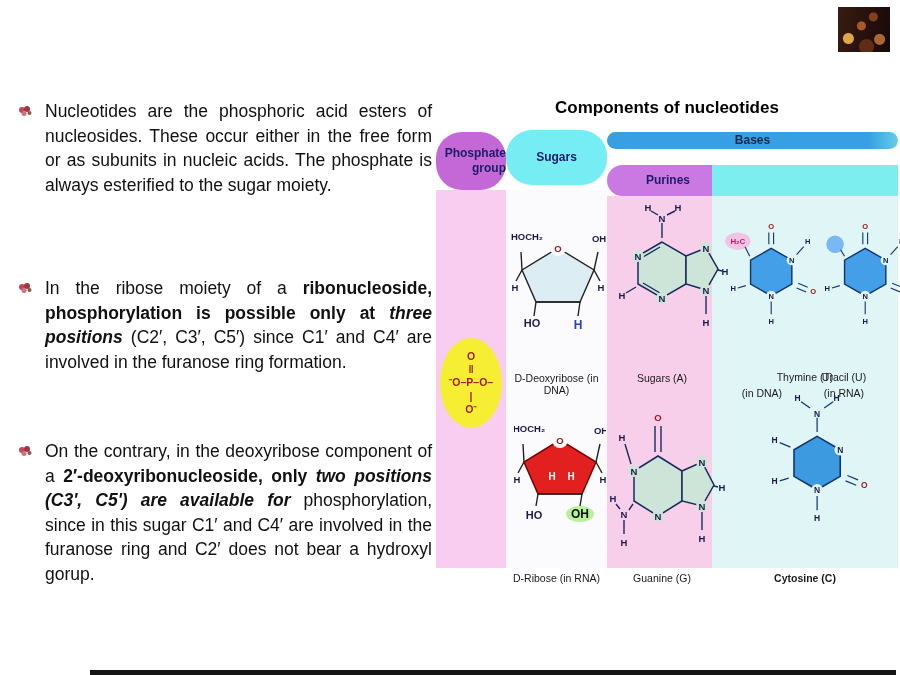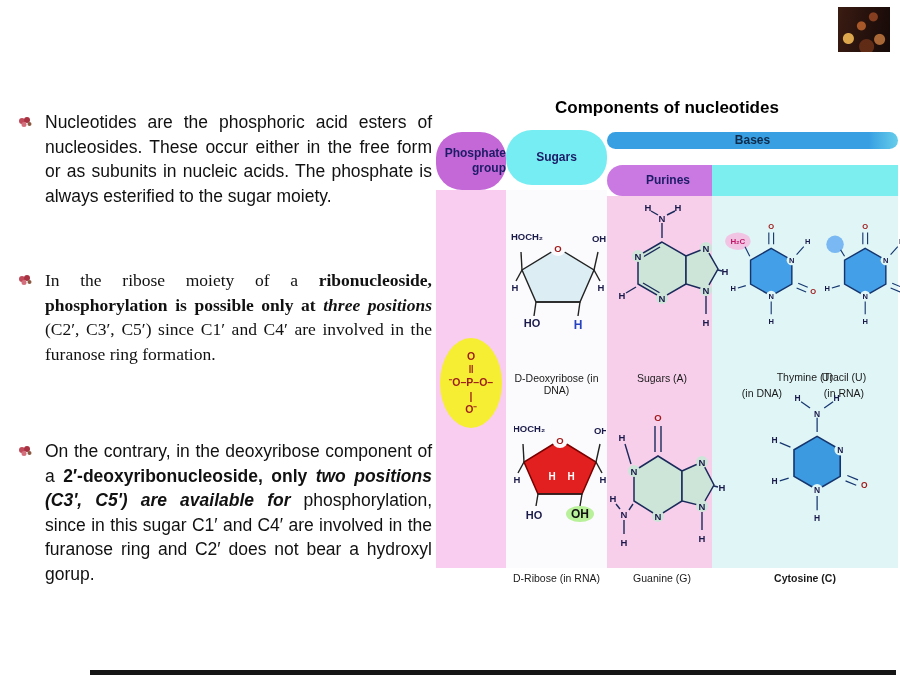--- a/index.html
+++ b/index.html
@@ -68,33 +68,33 @@
   .bottom-bar{position:absolute;left:90px;width:806px;height:5px;bottom:0;background:#151515;}
 </style>
 </head>
 <body>
 
 <div id="slide">
 
 
   <div class="corner-photo"></div>
 
-  <div class="bullet" style="top:110px;">
+  <div class="bullet" style="top:99px;">
     <span class="bullet-icon">
       <svg width="14" height="12">
           <circle cx="4" cy="5" r="3" fill="#c04a5a"></circle>
           <circle cx="9" cy="4" r="3" fill="#a83242"></circle>
           <circle cx="6" cy="8.5" r="2.5" fill="#d4707e"></circle>
           <circle cx="11.5" cy="8" r="2" fill="#8a5a40"></circle>
         </svg>
     </span>
     <p class="bullet-text"><span> Nucleotides are the phosphoric acid esters of nucleosides. These occur either in the free form or as subunits in nucleic acids. The phosphate is always esterified to the sugar moiety.</span></p>
   </div>
 
-  <div class="bullet" style="top:268px;font-family:Liberation Serif, serif;">
+  <div class="bullet" style="top:276px;">
     <span class="bullet-icon">
       <svg width="14" height="12">
           <circle cx="4" cy="5" r="3" fill="#c04a5a"></circle>
           <circle cx="9" cy="4" r="3" fill="#a83242"></circle>
           <circle cx="6" cy="8.5" r="2.5" fill="#d4707e"></circle>
           <circle cx="11.5" cy="8" r="2" fill="#8a5a40"></circle>
         </svg>
     </span>
     <p class="bullet-text"><span>In the ribose moiety of a </span><b>ribonucleoside, phosphorylation is possible only at </b><b><i>three positions</i></b><span> (C2′, C3′, C5′) since C1′ and C4′ are involved in the furanose ring formation.</span></p>
   </div>

